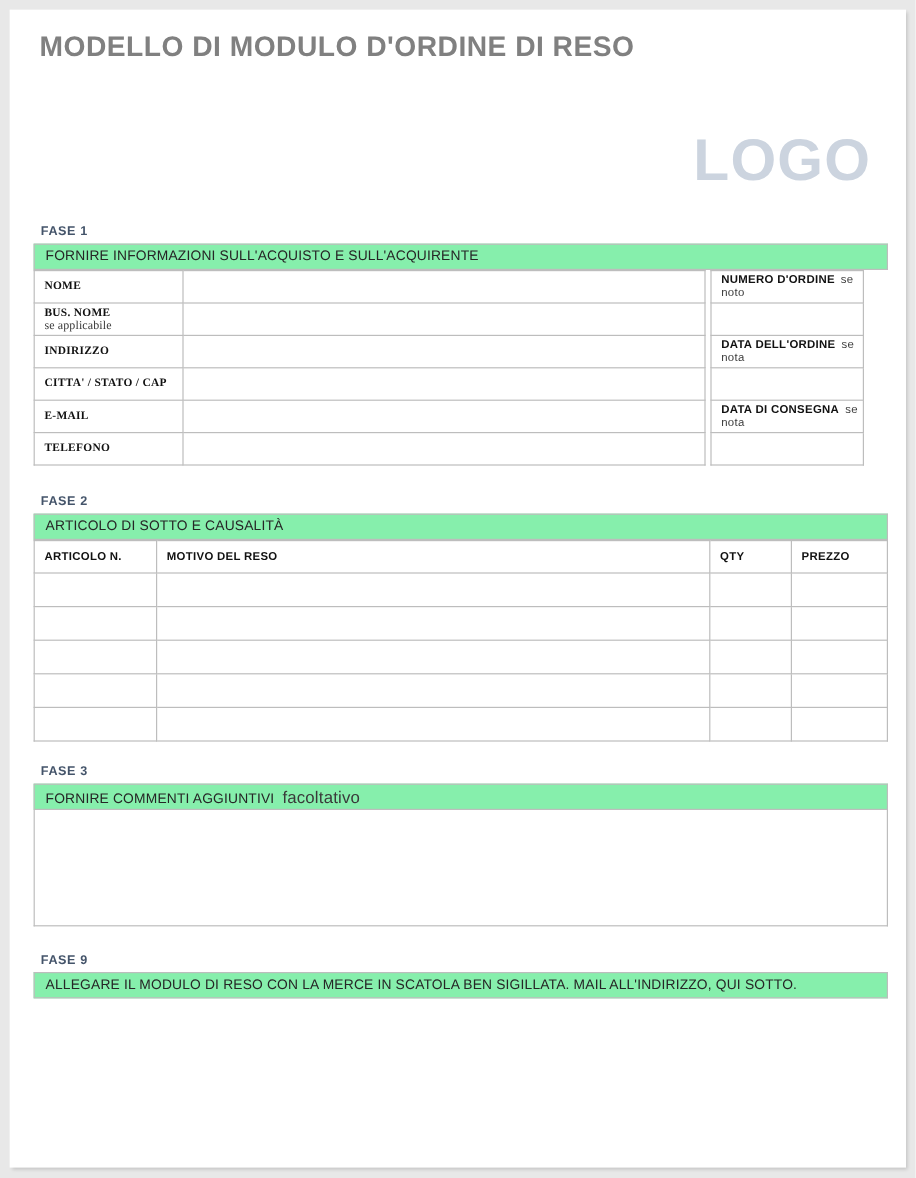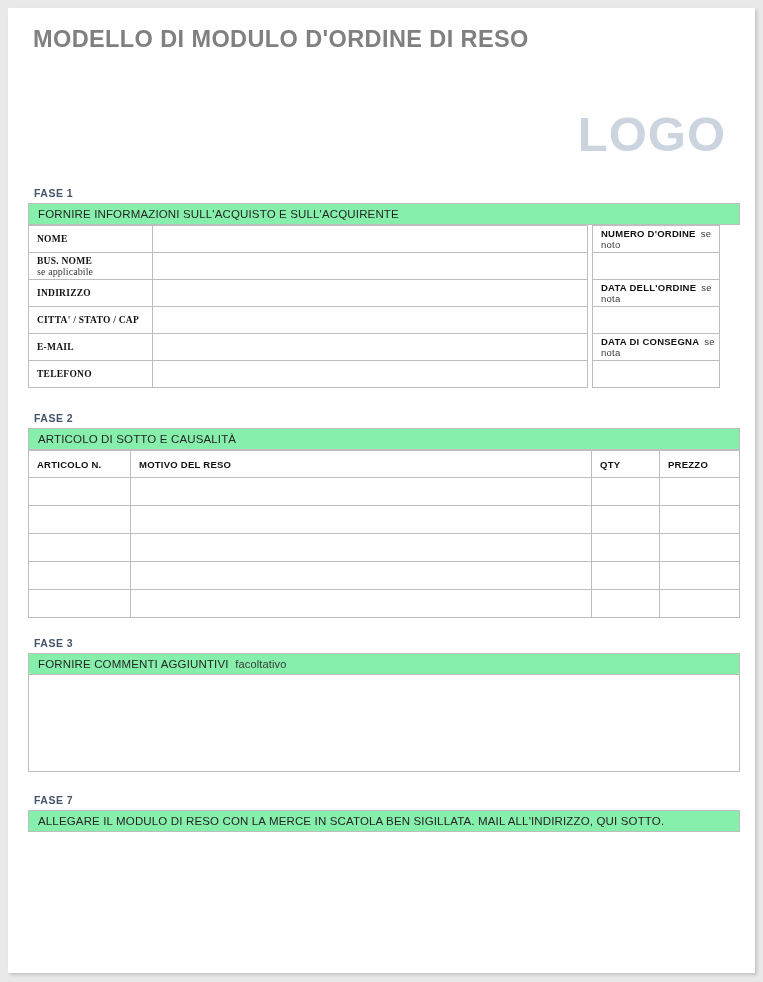--- a/index.html
+++ b/index.html
@@ -85,21 +85,21 @@
     height: 22px;
     line-height: 21px;
     padding-left: 9px;
     font-size: 11.5px;
     color: #262626;
     letter-spacing: 0.15px;
     white-space: nowrap;
     overflow: hidden;
   }
   .banner .opt {
-    font-size: 11px;
+    font-size: 14px;
     color: #3a3a3a;
   }
 
   
   table.grid {
     border-collapse: collapse;
     table-layout: fixed;
     width: 100%;
   }
   table.grid td, table.grid th {
@@ -296,17 +296,17 @@
     </table>
 
     <div class="sp-19"></div>
 
     <div class="fase-label">FASE 3</div>
     <div class="banner"><span>FORNIRE COMMENTI AGGIUNTIVI</span>&nbsp;&nbsp;<span class="opt">facoltativo</span></div>
     <div class="comment-box"></div>
 
     <div class="sp-22"></div>
 
-    <div class="fase-label">FASE 7</div>
+    <div class="fase-label">FASE 9</div>
     <div class="banner">ALLEGARE IL MODULO DI RESO CON LA MERCE IN SCATOLA BEN SIGILLATA.  MAIL ALL'INDIRIZZO, QUI SOTTO.</div>
 
   </div>
 </div>
 
 </body></html>

